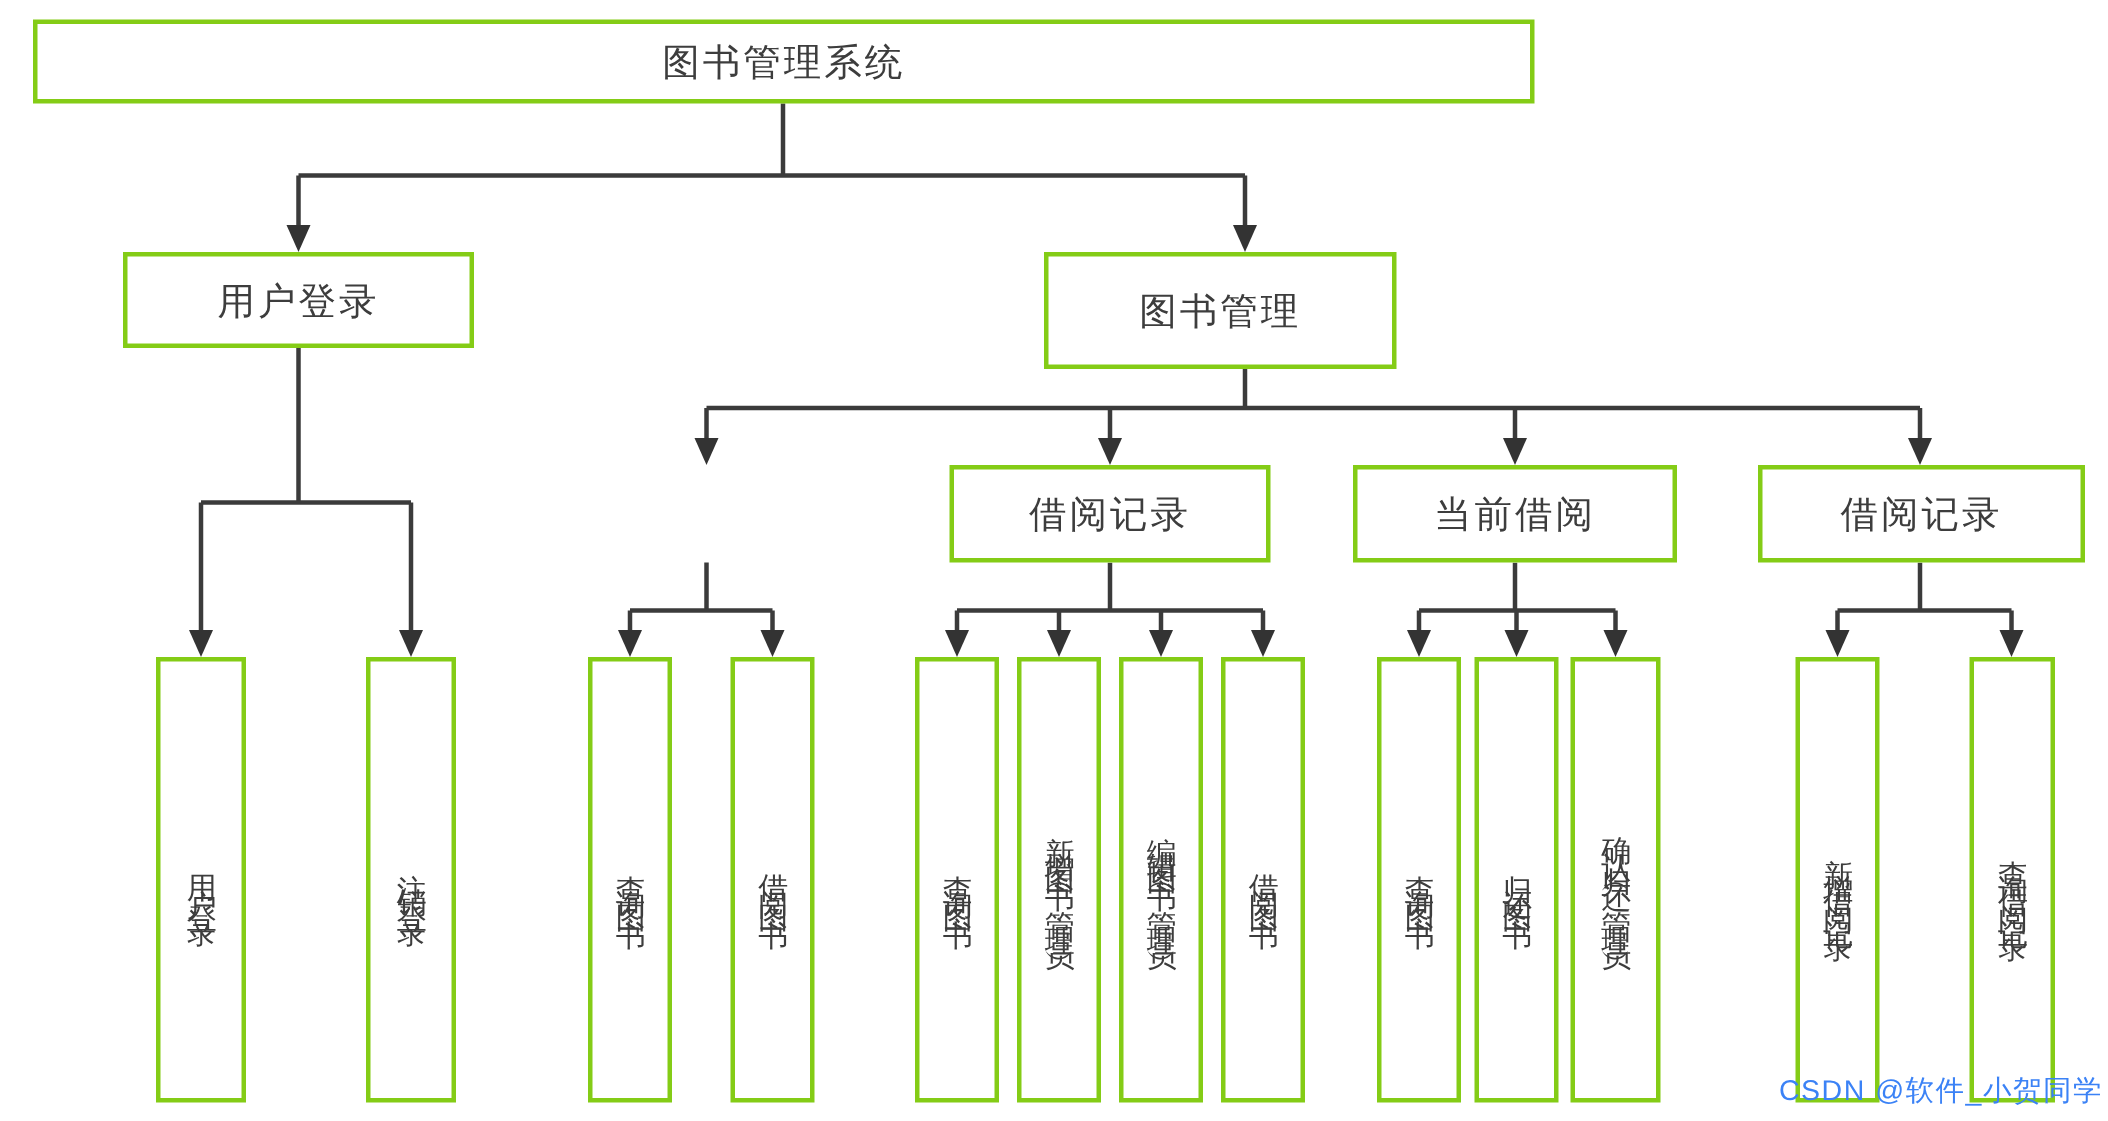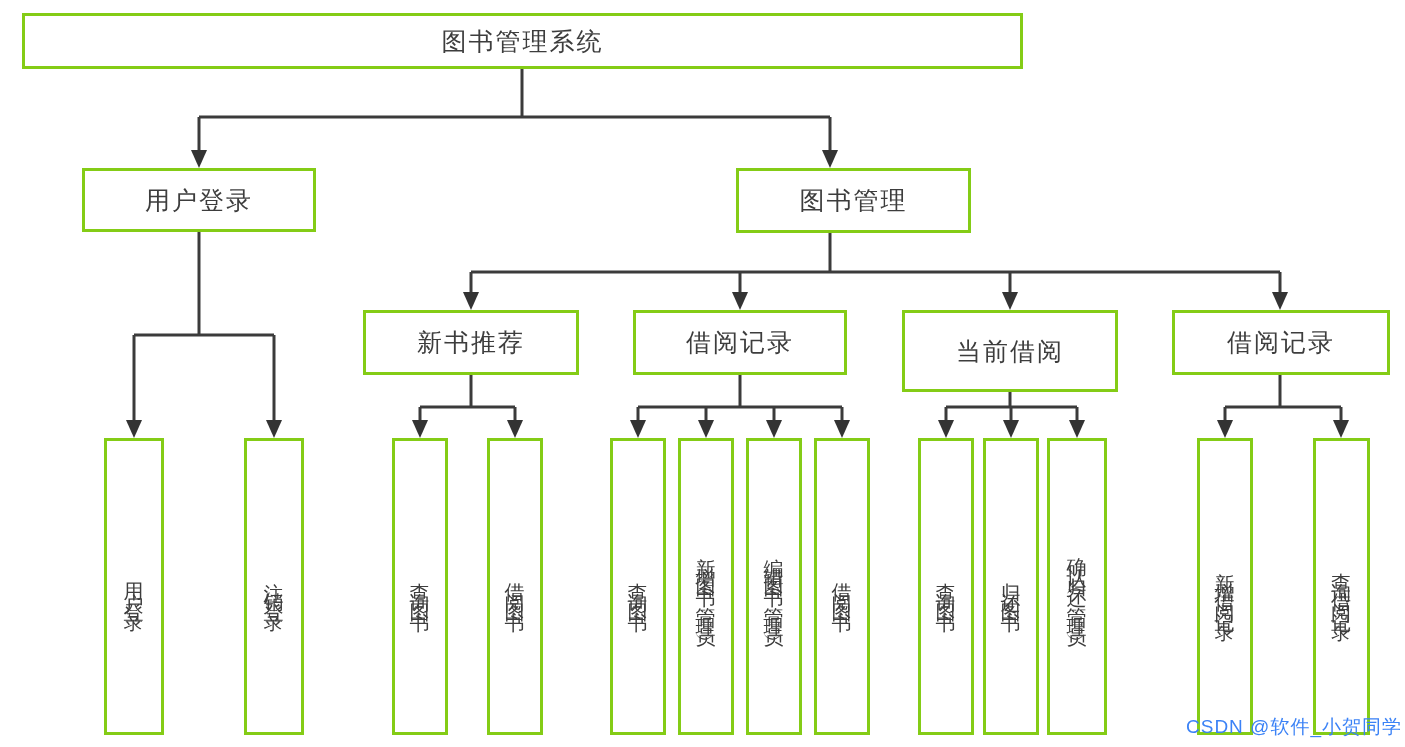--- a/index.html
+++ b/index.html
@@ -104,25 +104,24 @@
     <path class="line" d="M1225 407 H1341"></path>
     <path class="line" d="M1225 407 V420"></path>
     <path class="line" d="M1341 407 V420"></path>
     <polygon class="arrow" points="1217,420 1233,420 1225,438"></polygon>
     <polygon class="arrow" points="1333,420 1349,420 1341,438"></polygon>
   </svg>
 
   <div class="node root" style="left:22px;top:13px;width:1001px;height:56px;">图书管理系统</div>
 
   <div class="node hnode" style="left:82px;top:168px;width:234px;height:64px;">用户登录</div>
-  <div class="node hnode" style="left:736px;top:168px;width:235px;height:65px;font-family:Liberation Mono, monospace;">图书管理</div>
+  <div class="node hnode" style="left:696px;top:168px;width:235px;height:78px;font-family:Liberation Mono, monospace;">图书管理</div>
 
-  <div class="node hnode" style="left:363px;top:310px;width:216px;height:65px;">新书推荐</div>
   <div class="node hnode" style="left:633px;top:310px;width:214px;height:65px;">借阅记录</div>
-  <div class="node hnode" style="left:902px;top:310px;width:216px;height:82px;">当前借阅</div>
+  <div class="node hnode" style="left:902px;top:310px;width:216px;height:65px;">当前借阅</div>
   <div class="node hnode" style="left:1172px;top:310px;width:218px;height:65px;">借阅记录</div>
 
   <div class="node leaf" style="left:104px;top:438px;width:60px;height:297px;">
     <span>用户登录</span>
   </div>
   <div class="node leaf" style="left:244px;top:438px;width:60px;height:297px;">
     <span>注销登录</span>
   </div>
 
   <div class="node leaf" style="left:392px;top:438px;width:56px;height:297px;">

